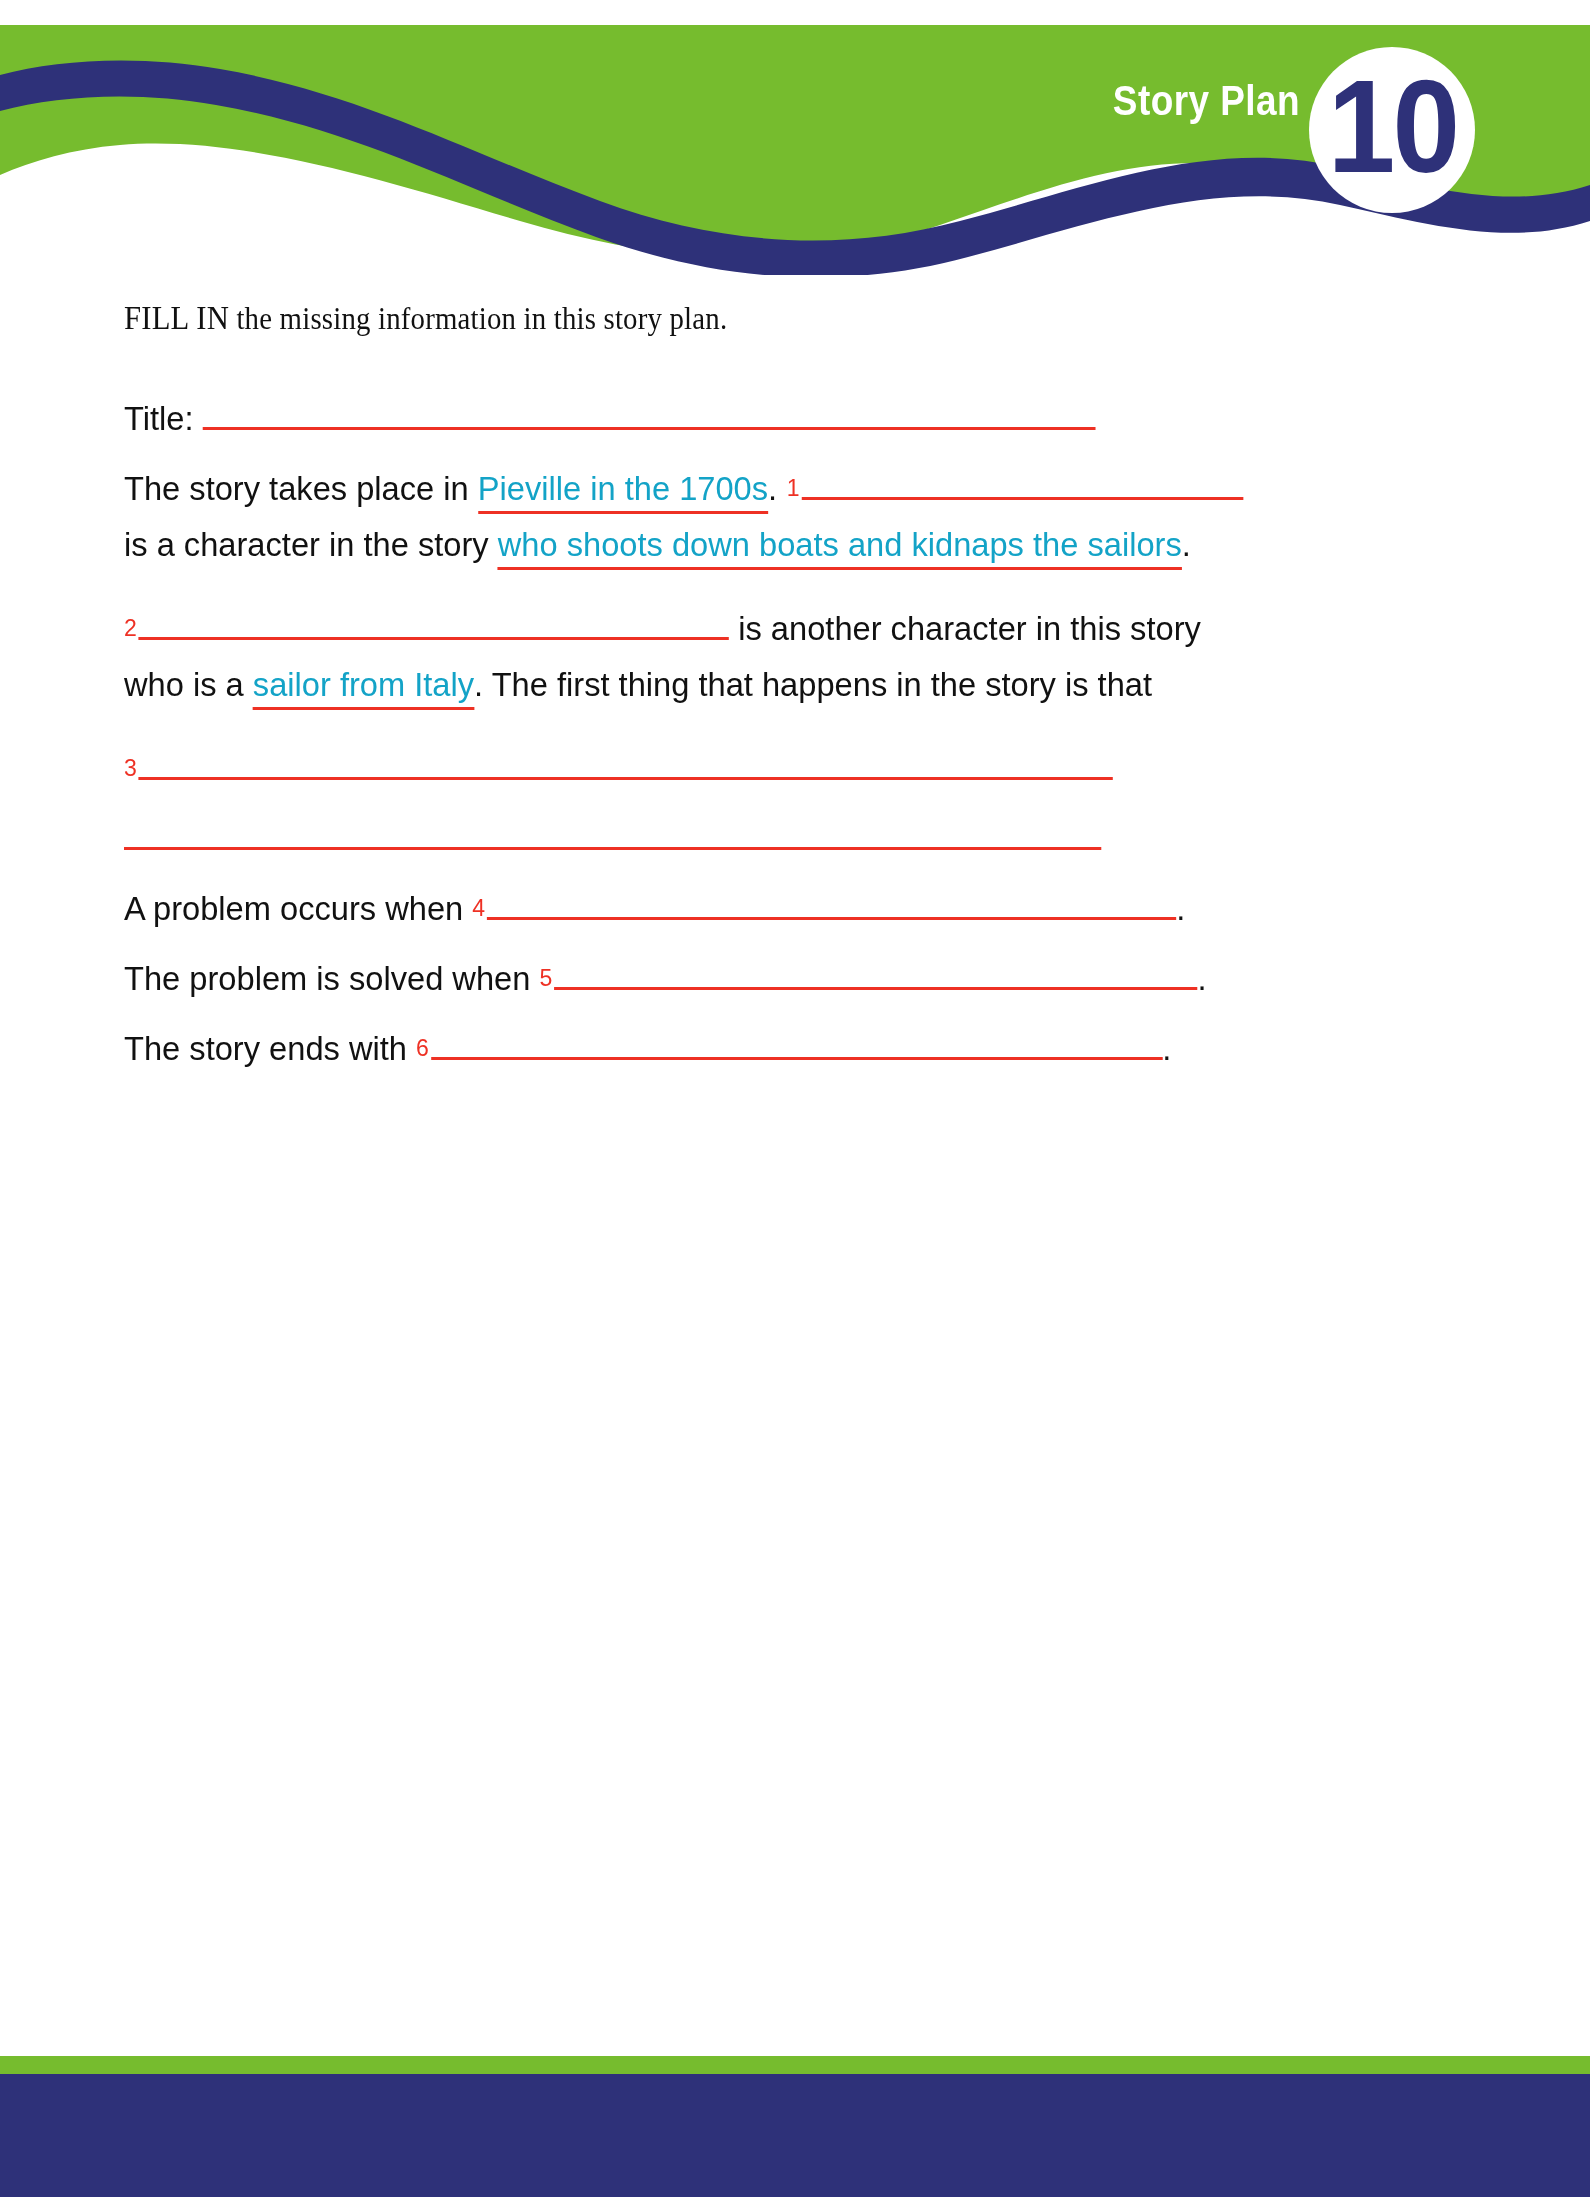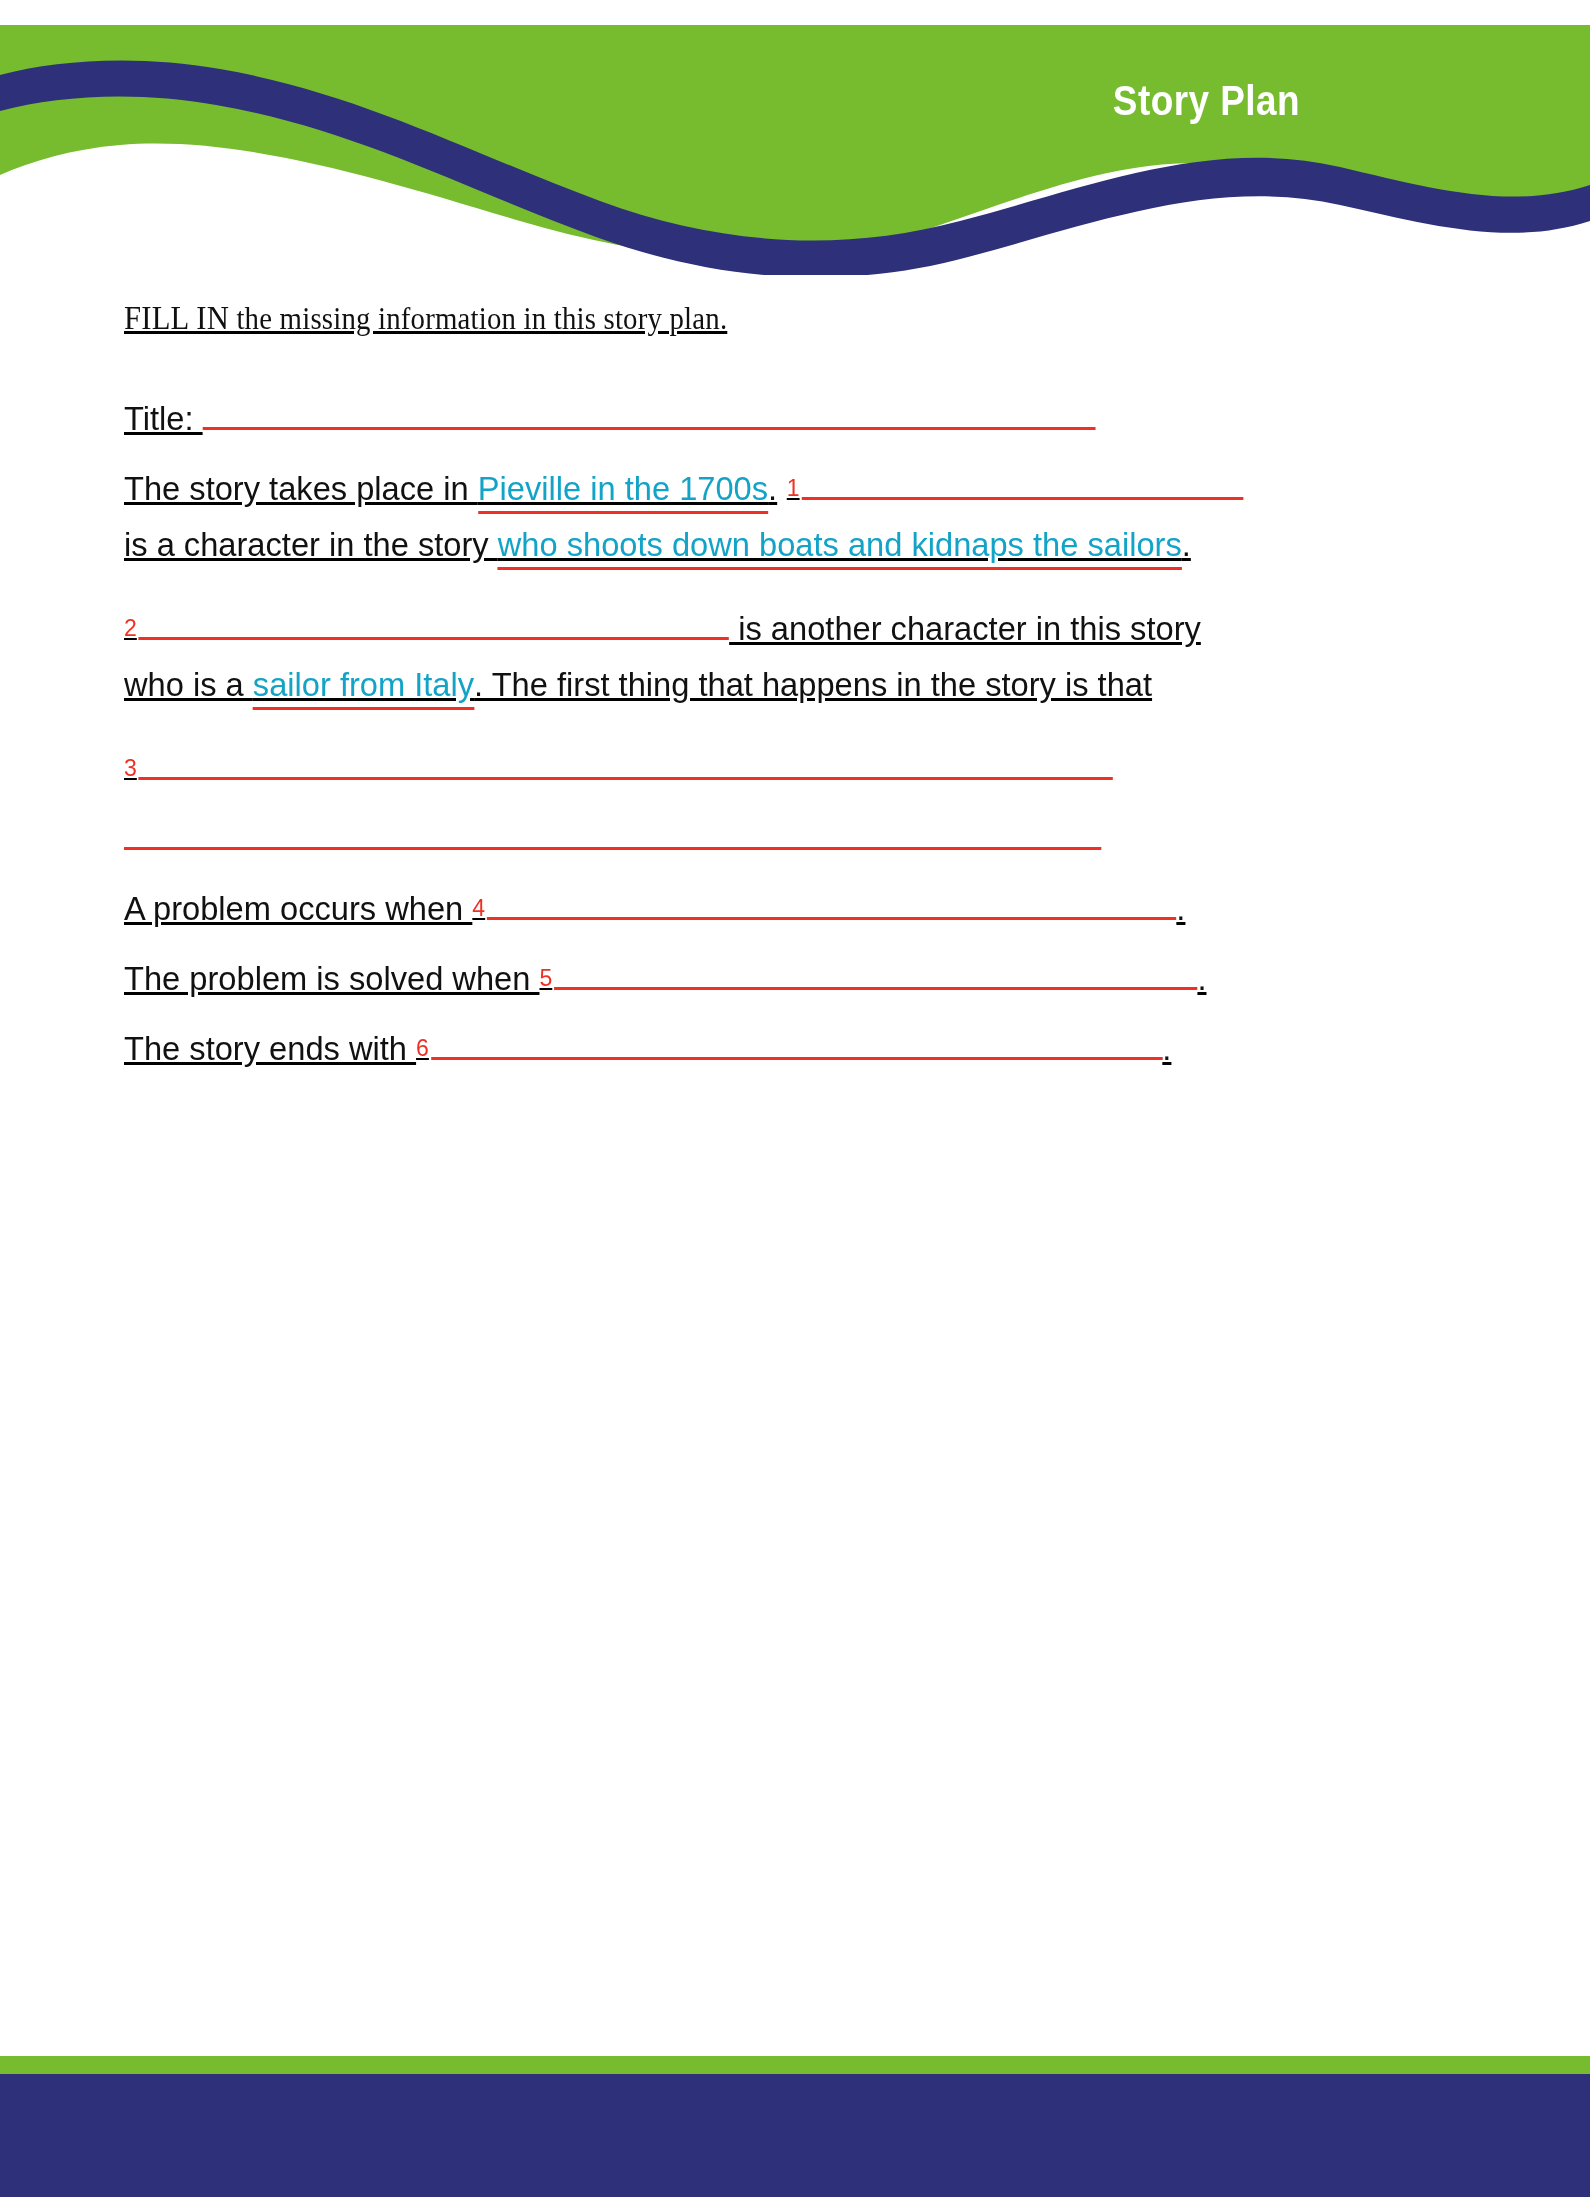--- a/index.html
+++ b/index.html
@@ -69,21 +69,20 @@
     transform: scaleX(0.92) translateY(-3px);
     user-select: none;
   }
 
   
   .content {
     position: absolute;
     left: 124px;
     top: 300px;
     width: 1350px;
-    text-decoration: underline;
   }
   .instruction {
     font-family: "Liberation Serif", "DejaVu Serif", serif;
     font-size: 31px;
     color: #111111;
     letter-spacing: 0.2px;
     margin: 0 0 50px 0;
     transform: scaleX(0.93);
     transform-origin: left center;
     white-space: nowrap;
@@ -183,20 +182,23 @@
              L1590,196
              C1510,222 1430,200 1340,180
              C1214,152 1096,198 968,232
              C842,266 718,256 596,212
              C464,164 356,104 216,80
              C138,66 60,70 0,86 Z" fill="#2E3179"></path>
   </svg>
 
   <div class="header-title">Story Plan</div>
 
+  <div class="badge">
+    <span class="badge-number">10</span>
+  </div>
 </div>
 
 <div class="content">
 
   <p class="instruction">
     <span class="caps">FILL IN</span><span> the missing information in this story plan.</span>
   </p>
 
   <div class="line">
     <span class="label">Title: </span>

